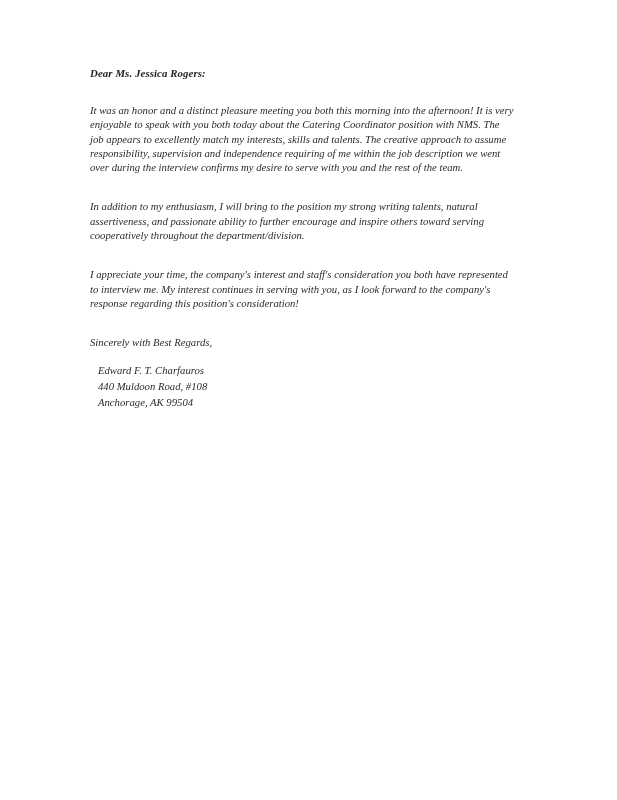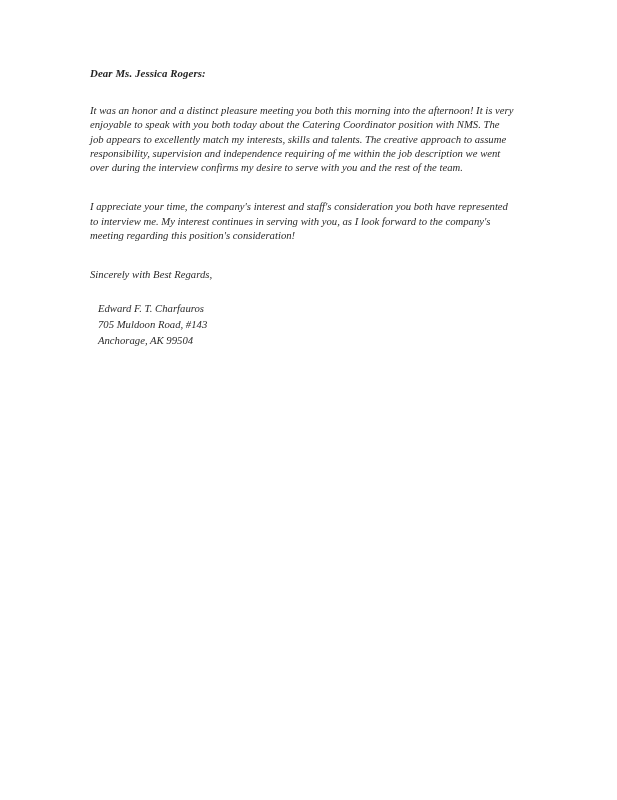--- a/index.html
+++ b/index.html
@@ -52,21 +52,21 @@
   }
 
   .para:last-of-type {
     margin-bottom: 0;
   }
 
   .closing {
     font-style: italic;
     font-size: 10.7px;
     line-height: 14.3px;
-    margin: 0 0 18px 0;
+    margin: 0 0 12px 0;
     color: #2b2b2b;
   }
 
   .signature-block {
     margin: 8px;
     padding: 0;
     list-style: none;
   }
 
   .signature-line {
@@ -80,25 +80,26 @@
 </head>
 <body>
 
 <div class="page">
   <div class="letter-body">
 
     <p class="salutation">Dear Ms. Jessica Rogers:</p>
 
     <p class="para">It was an honor and a distinct pleasure meeting you both this morning into the afternoon! It is very enjoyable to speak with you both today about the Catering Coordinator position with NMS. The job appears to excellently match my interests, skills and talents. The creative approach to assume responsibility, supervision and independence requiring of me within the job description we went over during the interview confirms my desire to serve with you and the rest of the team.</p>
 
+    <p class="para">In addition to my enthusiasm, I will bring to the position my strong writing talents, natural assertiveness, and passionate ability to further encourage and inspire others toward serving cooperatively throughout the department/division.</p>
 
-    <p class="para">I appreciate your time, the company's interest and staff's consideration you both have represented to interview me. My interest continues in serving with you, as I look forward to the company's meeting regarding this position's consideration!</p>
+    <p class="para">I appreciate your time, the company's interest and staff's consideration you both have represented to interview me. My interest continues in serving with you, as I look forward to the company's response regarding this position's consideration!</p>
 
     <p class="closing">Sincerely with Best Regards,</p>
 
     <div class="signature-block">
       <div class="signature-line">Edward F. T. Charfauros</div>
-      <div class="signature-line">705 Muldoon Road, #143</div>
+      <div class="signature-line">440 Muldoon Road, #108</div>
       <div class="signature-line">Anchorage, AK 99504</div>
     </div>
 
   </div>
 </div>
 
 </body></html>

